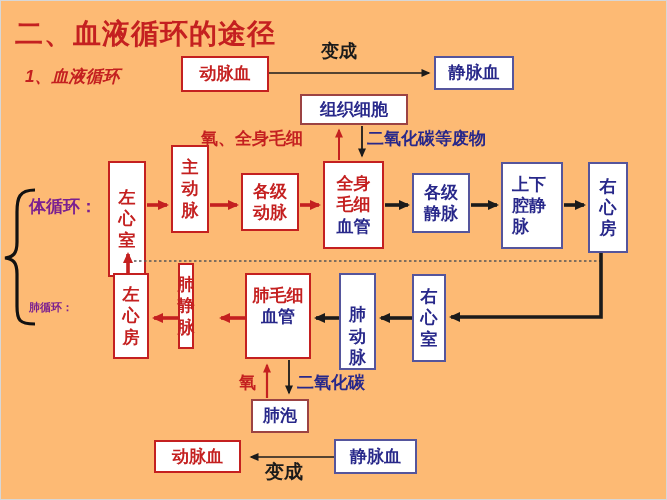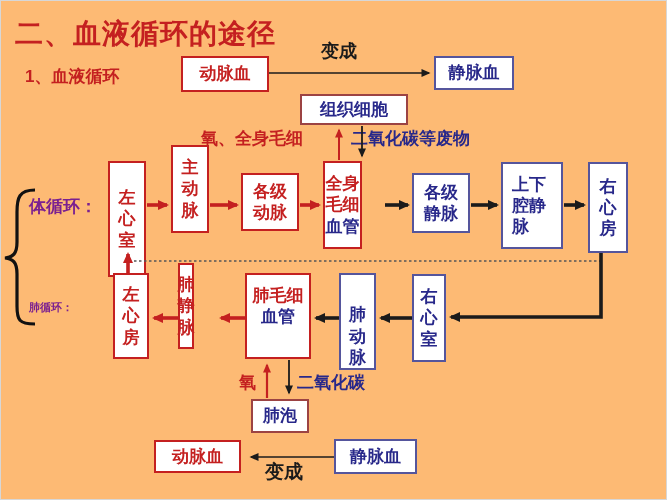--- a/index.html
+++ b/index.html
@@ -17,21 +17,21 @@
   .box.blue{border-color:var(--c-navyborder);color:var(--c-navy);}
   .box.maroon{border-color:var(--c-maroon);color:var(--c-navy);}
   .box .t{word-break:break-all;}
   .lbl{position:absolute;font-weight:700;white-space:nowrap;}
   .red{color:var(--c-red);}
   .navy{color:var(--c-navy);}
   .purple{color:var(--c-purple);}
   .black{color:var(--c-black);}
   #connector-layer{position:absolute;left:0;top:0;}
   #title{font-size:28px;letter-spacing:1px;}
-  #subtitle{font-size:17px;}
+  #subtitle{font-size:17px;font-style:italic;}
 </style>
 </head>
 <body>
 
 <div id="stage">
 
   <div id="title" class="lbl red" style="left:14px;top:14px;">二、血液循环的途径</div>
   <div id="subtitle" class="lbl red" style="left:24px;top:64px;">1、血液循环</div>
 
   <div class="box" style="left:180px;top:55px;width:88px;height:36px;">
@@ -39,35 +39,35 @@
     </div>
   <div class="lbl black" style="left:320px;top:38px;font-size:18px;">变成</div>
   <div class="box blue" style="left:433px;top:55px;width:80px;height:34px;">
       <span class="t">静脉血</span>
     </div>
 
   <div class="box maroon" style="left:299px;top:93px;width:108px;height:31px;border-width:2px;">
       <span class="t">组织细胞</span>
     </div>
   <div class="lbl red" style="left:200px;top:126px;font-size:17px;">氧、全身毛细</div>
-  <div class="lbl navy" style="left:350px;top:126px;font-size:17px;text-align:center;">二氧化碳等废物</div>
+  <div class="lbl navy" style="left:366px;top:126px;font-size:17px;text-align:center;">二氧化碳等废物</div>
 
   <div class="lbl purple" style="left:28px;top:194px;font-size:17px;">体循环：</div>
   <div class="lbl purple" style="left:28px;top:299px;font-size:11px;">肺循环：</div>
 
   <div class="box" style="left:107px;top:160px;width:38px;height:116px;">
       <span class="t" style="width:18px;">左心室</span>
     </div>
   <div class="box" style="left:170px;top:144px;width:38px;height:88px;">
       <span class="t" style="width:18px;">主动脉</span>
     </div>
   <div class="box" style="left:240px;top:172px;width:58px;height:58px;">
       <span class="t" style="width:38px;">各级动脉</span>
     </div>
-  <div class="box" style="left:322px;top:160px;width:39px;height:88px;">
+  <div class="box" style="left:322px;top:160px;width:61px;height:88px;">
     <span class="t" style="width:38px;"><span class="red">全身毛细</span><span class="navy">血管</span></span>
   </div>
   <div class="box blue" style="left:500px;top:161px;width:62px;height:87px;">
       <span class="t" style="width:40px;text-align:left;">上下腔静脉</span>
     </div>
   <div class="box blue" style="left:411px;top:172px;width:58px;height:60px;">
       <span class="t" style="width:38px;">各级静脉</span>
     </div>
   <div class="box blue" style="left:587px;top:161px;width:40px;height:91px;">
       <span class="t" style="width:18px;">右心房</span>

